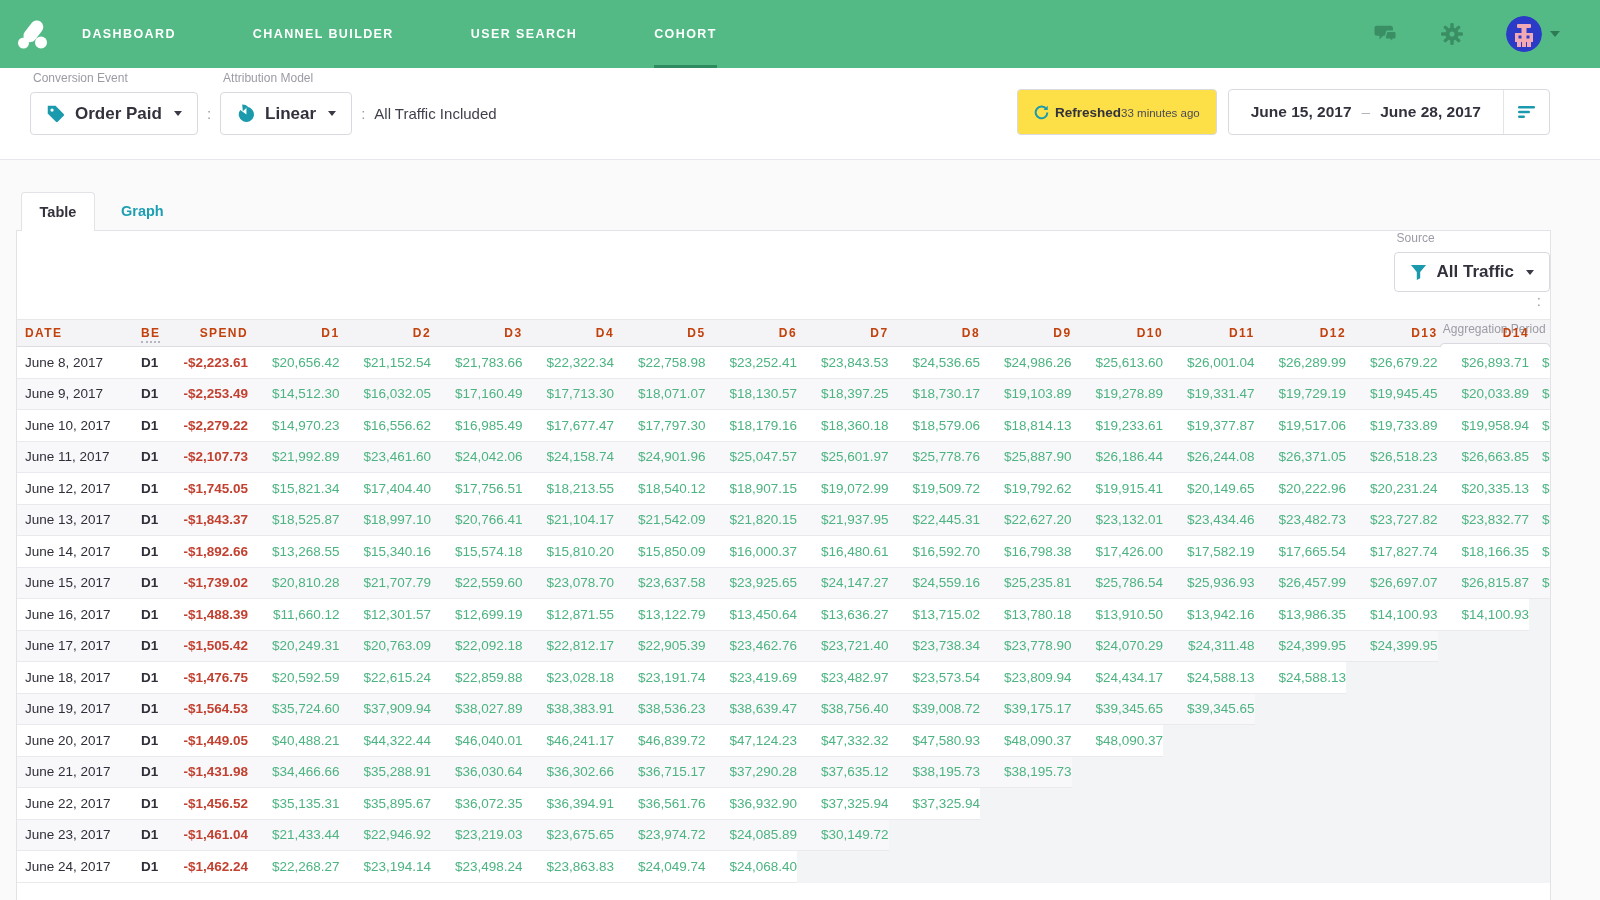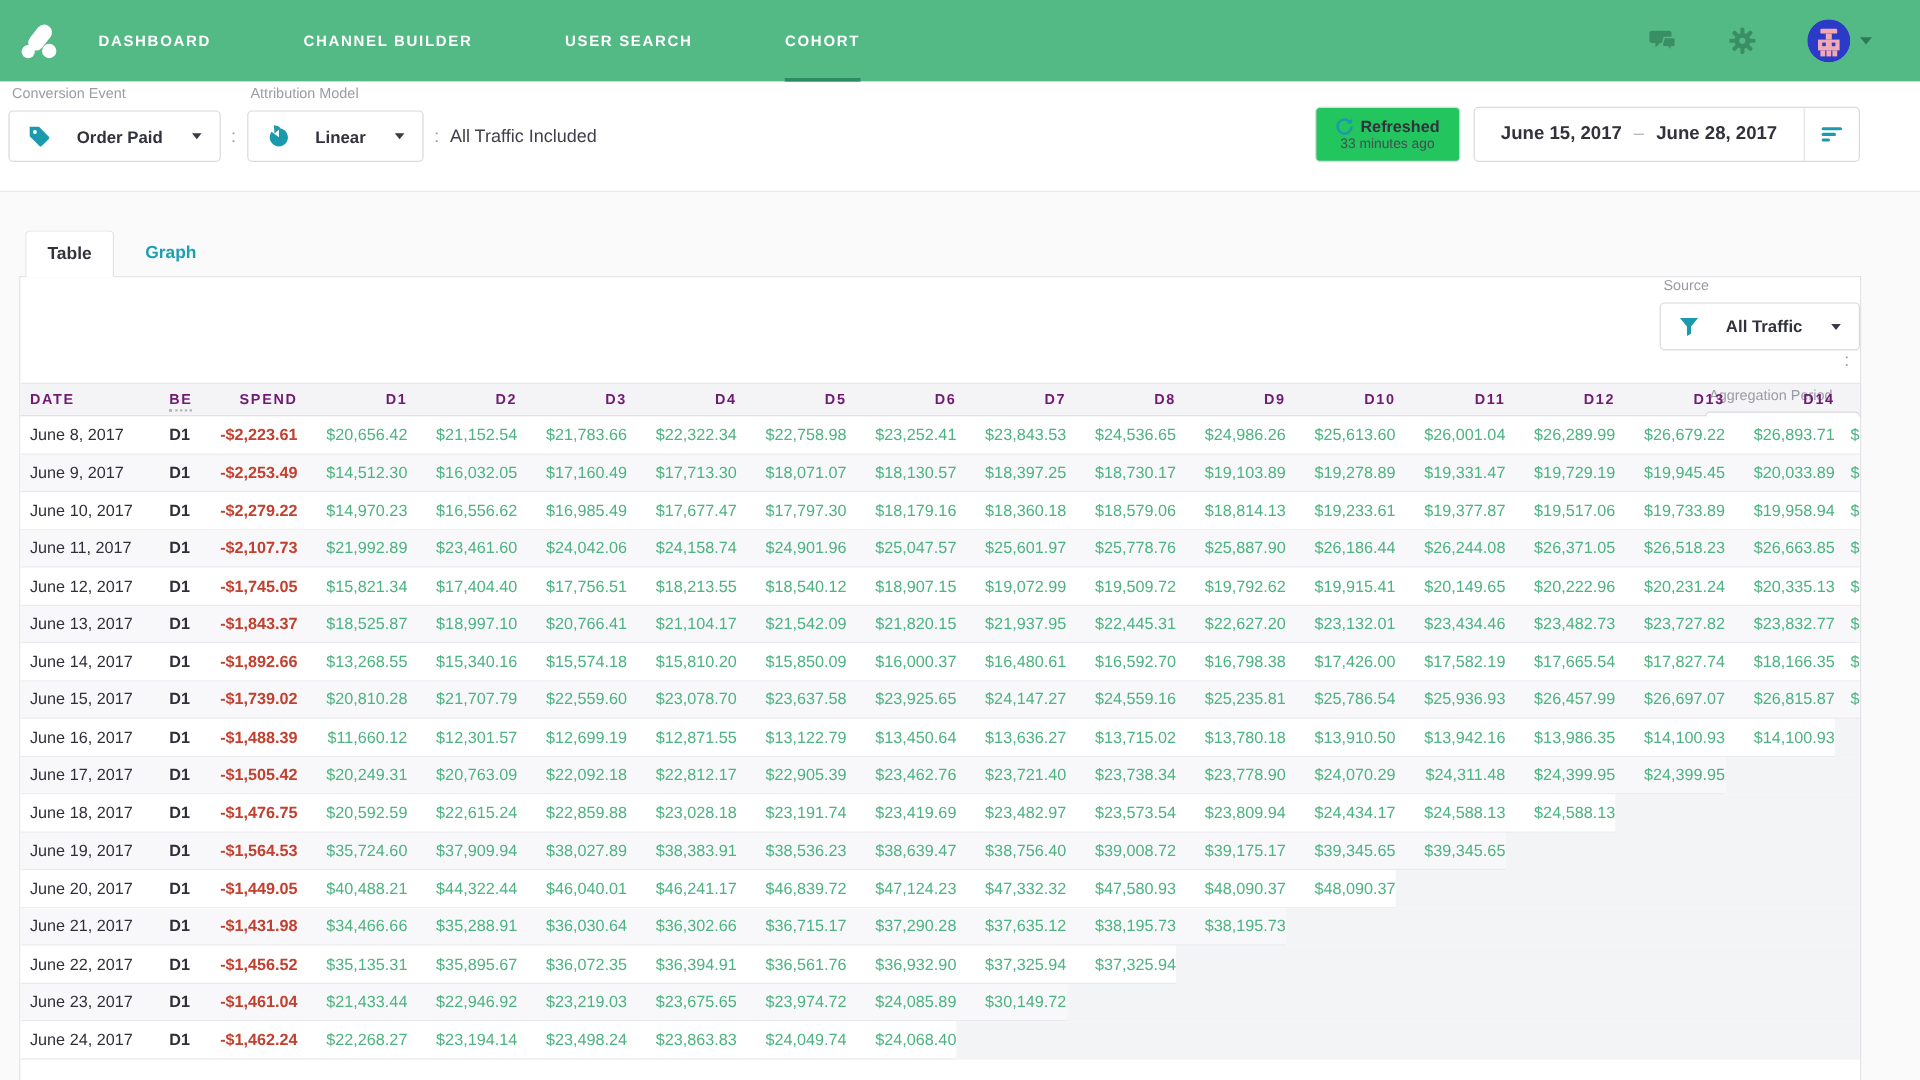--- a/index.html
+++ b/index.html
@@ -17,53 +17,53 @@
     display:flex; align-items:center; height:100%; position:relative; cursor:pointer; }
   .nav-item.active::after { content:""; position:absolute; left:0; right:0; bottom:0; height:3px; background:#2e8a5f; }
   .nav-right { margin-left:auto; display:flex; align-items:center; gap:42px; }
   .nav-icon { width:24px; height:24px; display:flex; align-items:center; justify-content:center; cursor:pointer; }
   .avatar-wrap { display:flex; align-items:center; gap:8px; cursor:pointer; }
   .avatar { width:36px; height:36px; border-radius:50%; overflow:hidden; }
   .chev { width:0; height:0; border-left:5px solid transparent; border-right:5px solid transparent; border-top:6px solid #2e7a55; }
 
   
   .filterbar { height:92px; background:#fff; border-bottom:1px solid #e8e8ec;
-    display:flex; align-items:flex-end; padding:0 50px 24px 7px; }
+    display:flex; align-items:flex-end; padding:0 50px 24px 30px; }
   .fgroup { display:flex; flex-direction:column; }
   .flabel { font-size:12px; color:#9b9ba5; margin:0 0 7px 3px; }
-  .fbtn { display:flex; align-items:center; gap:22px; border:1px solid #d9d9df; border-radius:4px;
-    background:#fff; height:43px; padding:0 15px; font-size:14px; font-weight:bold; color:#32323d; cursor:pointer; }
+  .fbtn { display:flex; align-items:center; gap:10px; border:1px solid #d9d9df; border-radius:4px;
+    background:#fff; height:43px; padding:0 15px; font-size:17px; font-weight:bold; color:#32323d; cursor:pointer; }
   .caret { width:0; height:0; border-left:4.5px solid transparent; border-right:4.5px solid transparent;
     border-top:5.5px solid #3a3a46; margin-left:2px; }
   .fcolon { color:#9b9ba5; font-size:15px; margin:0 9px 13px 9px; }
   .ftext { font-size:15px; color:#3f3f4b; margin:0 16px 13px 0; }
   .fright { margin-left:auto; display:flex; align-items:stretch; gap:11px; }
-  .refresh-box { border:1px solid #d9d9df; border-radius:4px; background:#22c55e; height:46px;
-    display:flex; flex-direction:column; justify-content:center; align-items:center; padding:0 16px; cursor:pointer; }
+  .refresh-box { border:1px solid #d9d9df; border-radius:4px; background:#fde047; height:46px;
+    display:flex; flex-direction:row; justify-content:center; align-items:center; padding:0 16px; cursor:pointer; }
   .refresh-line1 { display:flex; align-items:center; gap:6px; font-size:13.5px; font-weight:bold; color:#32323d; }
   .refresh-line2 { font-size:11.5px; color:#4a4a56; margin-top:1px; }
   .date-box { border:1px solid #d9d9df; border-radius:4px; background:#fff; height:46px; display:flex; align-items:stretch; cursor:pointer; }
   .date-main { display:flex; align-items:center; padding:0 22px; font-size:15.5px; font-weight:bold; color:#32323d; }
   .date-sep { color:#b4b4bc; font-weight:normal; margin:0 10px; }
   .date-menu { width:46px; border-left:1px solid #e3e3e8; display:flex; align-items:center; justify-content:center; }
 
   
   .content { padding:32px 0 0 0; }
   .tabs-row { display:flex; margin-left:21px; height:38px; align-items:stretch;font-weight:bold; }
   .tab-active { width:74px; background:#fff; border:1px solid #e3e3e7; border-bottom:none;
     border-radius:4px 4px 0 0; display:flex; align-items:center; justify-content:center;
     font-size:14.5px; color:#32323d; position:relative; z-index:2; margin-bottom:-1px; cursor:pointer; }
   .tab-inactive { padding:0 26px; display:flex; align-items:center; font-size:14.5px; color:#1d9fb2; cursor:pointer; }
   .card { margin:0 49px 0 16px; background:#fff; border:1px solid #e3e3e7; height:740px; overflow:hidden; position:relative; }
   .controls { height:88px; display:flex; align-items:flex-end; padding:0 0 20px 22px;flex-direction:column; }
 
   
   .thead { display:flex; align-items:center; height:28px; background:#f4f4f6;
     border-top:1px solid #e7e7ea; border-bottom:1px solid #dddde1;
-    font-size:12px; font-weight:bold; letter-spacing:1.4px; color:#701a75; }
+    font-size:12px; font-weight:bold; letter-spacing:1.4px; color:#c2410c; }
   .hcell { flex-shrink:0; }
   .dotted { border-bottom:2px dotted #b5b5bd; padding-bottom:1px; cursor:help; }
   .c-date { width:116px; padding-left:8px; text-align:left; }
   .c-be   { width:36px;  padding-left:8px; text-align:left; }
   .c-spend{ width:79px;  text-align:right; }
   .c-d    { width:91.5px; text-align:right; }
   .c-stub { width:41px; padding-left:13px; text-align:left; }
   .trow { display:flex; height:31.5px; }
   .filled { display:flex; align-items:center; height:100%; border-bottom:1px solid #eaeaee; }
   .filled.odd  { background:#ffffff; }

